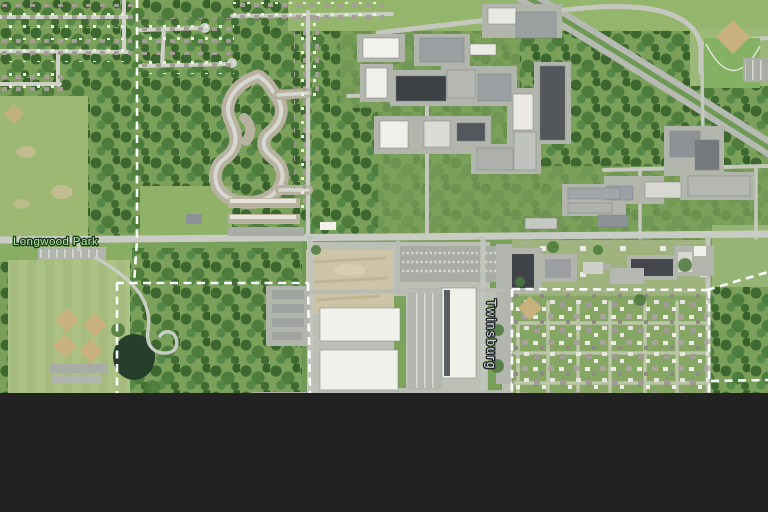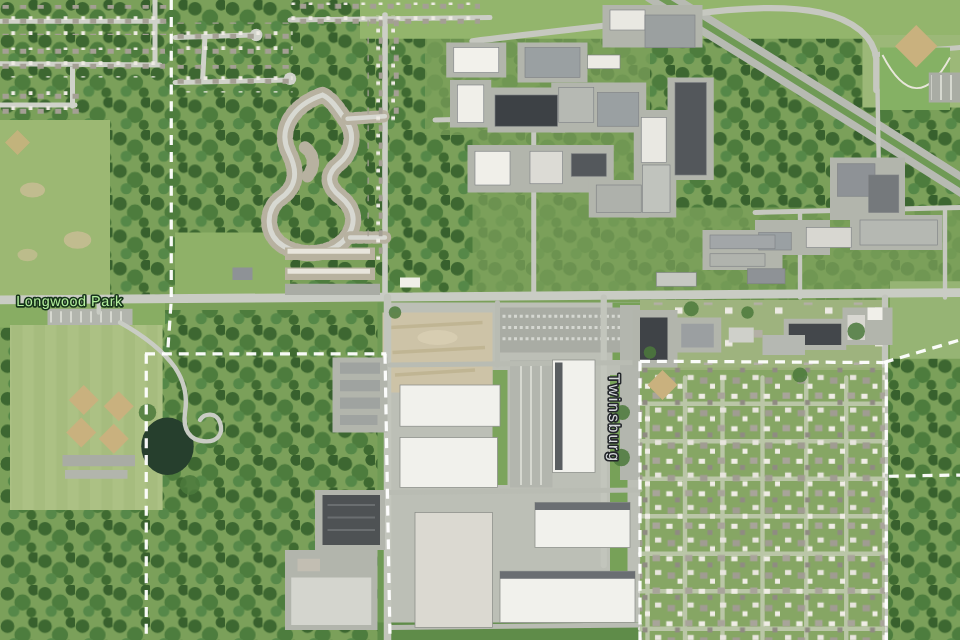--- a/index.html
+++ b/index.html
@@ -1,16 +1,16 @@
 <!DOCTYPE html>
 <html><head>
 <meta charset="utf-8">
 <style>
   html,body{margin:0;padding:0;background:#222;}
-  .stage{position:relative;width:768px;height:512px;overflow:hidden;
+  .stage{position:relative;width:768px;height:393px;overflow:hidden;
          font-family:"Liberation Sans", sans-serif;}
   svg{display:block;}
   text{font-family:"Liberation Sans", sans-serif;}
   .lbl-park{font-size:11.5px;letter-spacing:.4px;paint-order:stroke;stroke:#16331a;stroke-width:2.6px;stroke-linejoin:round;}
   .lbl-road{font-size:12.5px;letter-spacing:1.6px;paint-order:stroke;stroke:#23262a;stroke-width:2.6px;stroke-linejoin:round;}
 </style>
 </head>
 <body>
 
 <div class="stage">

